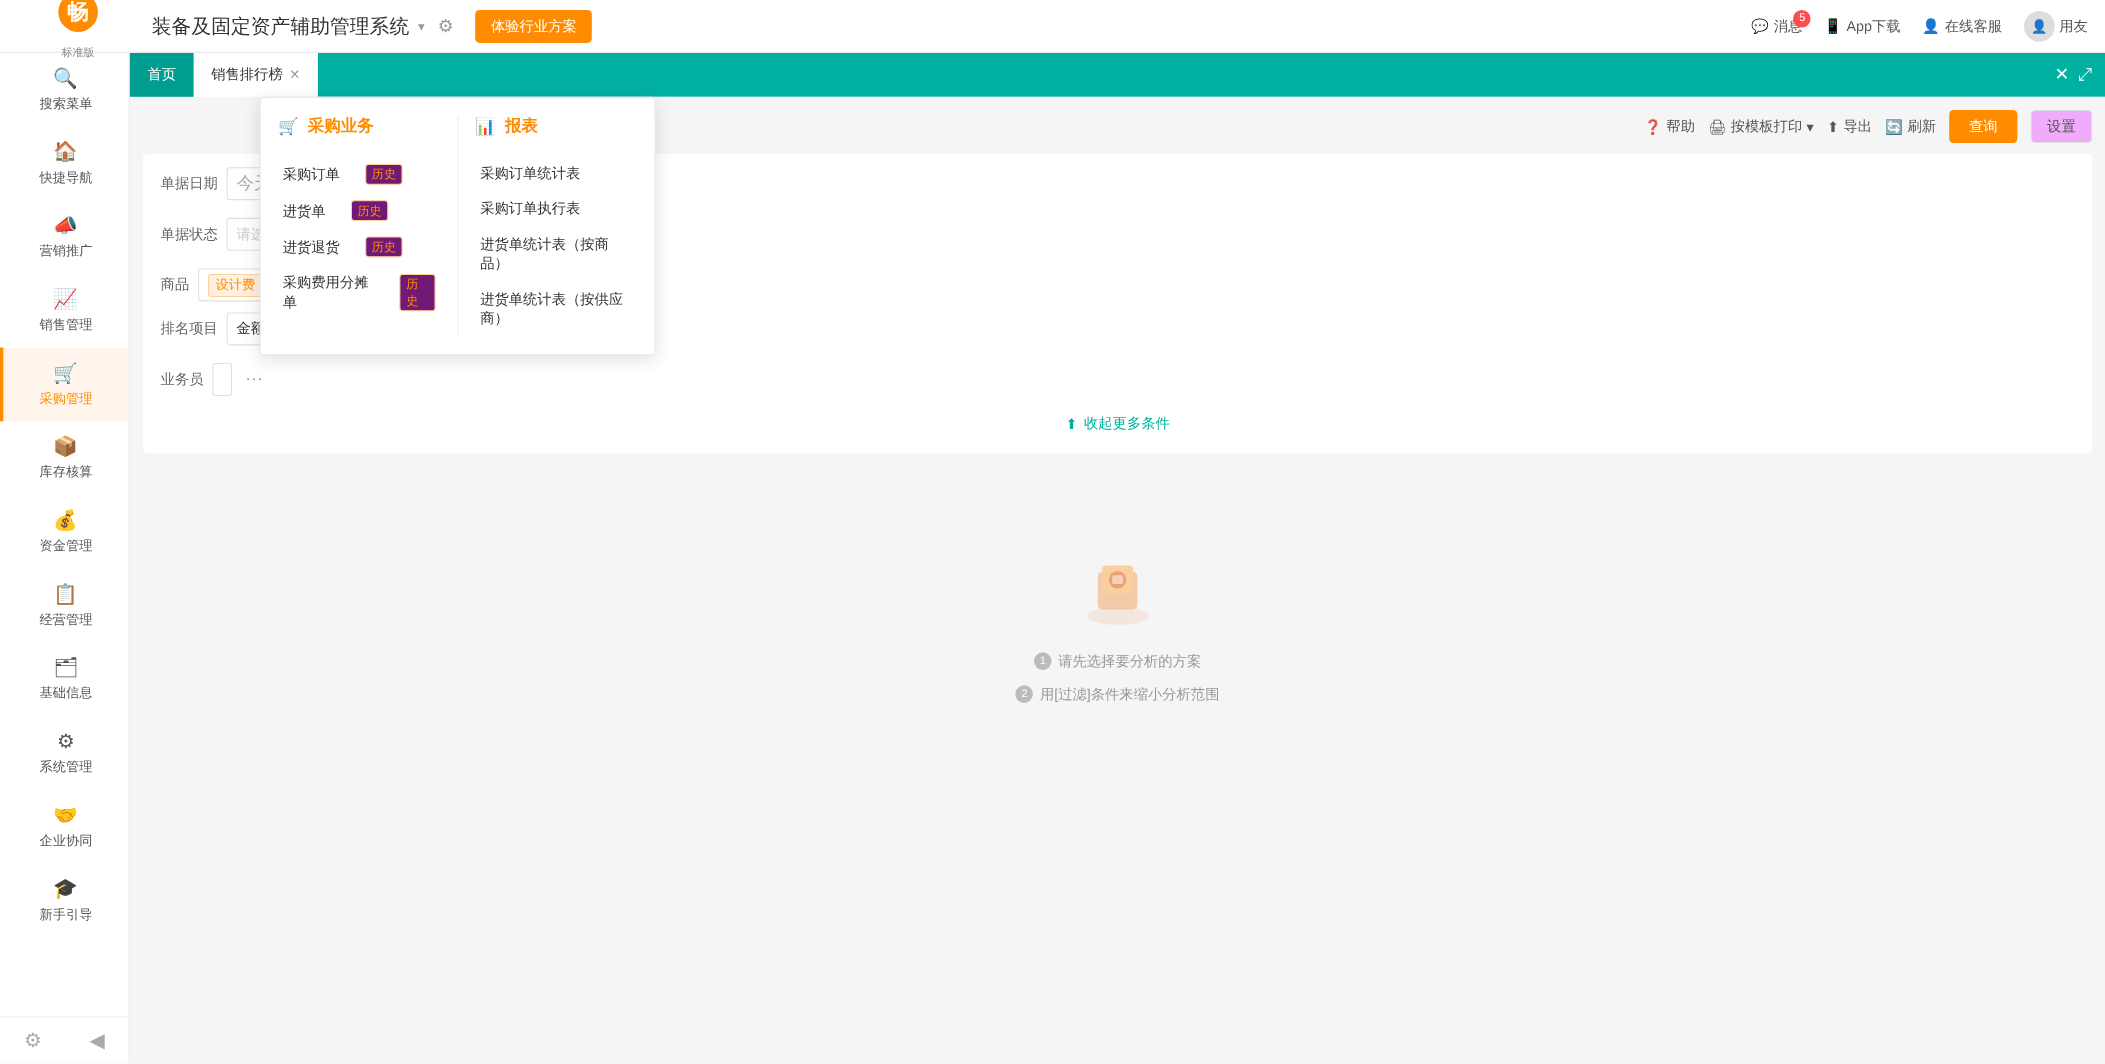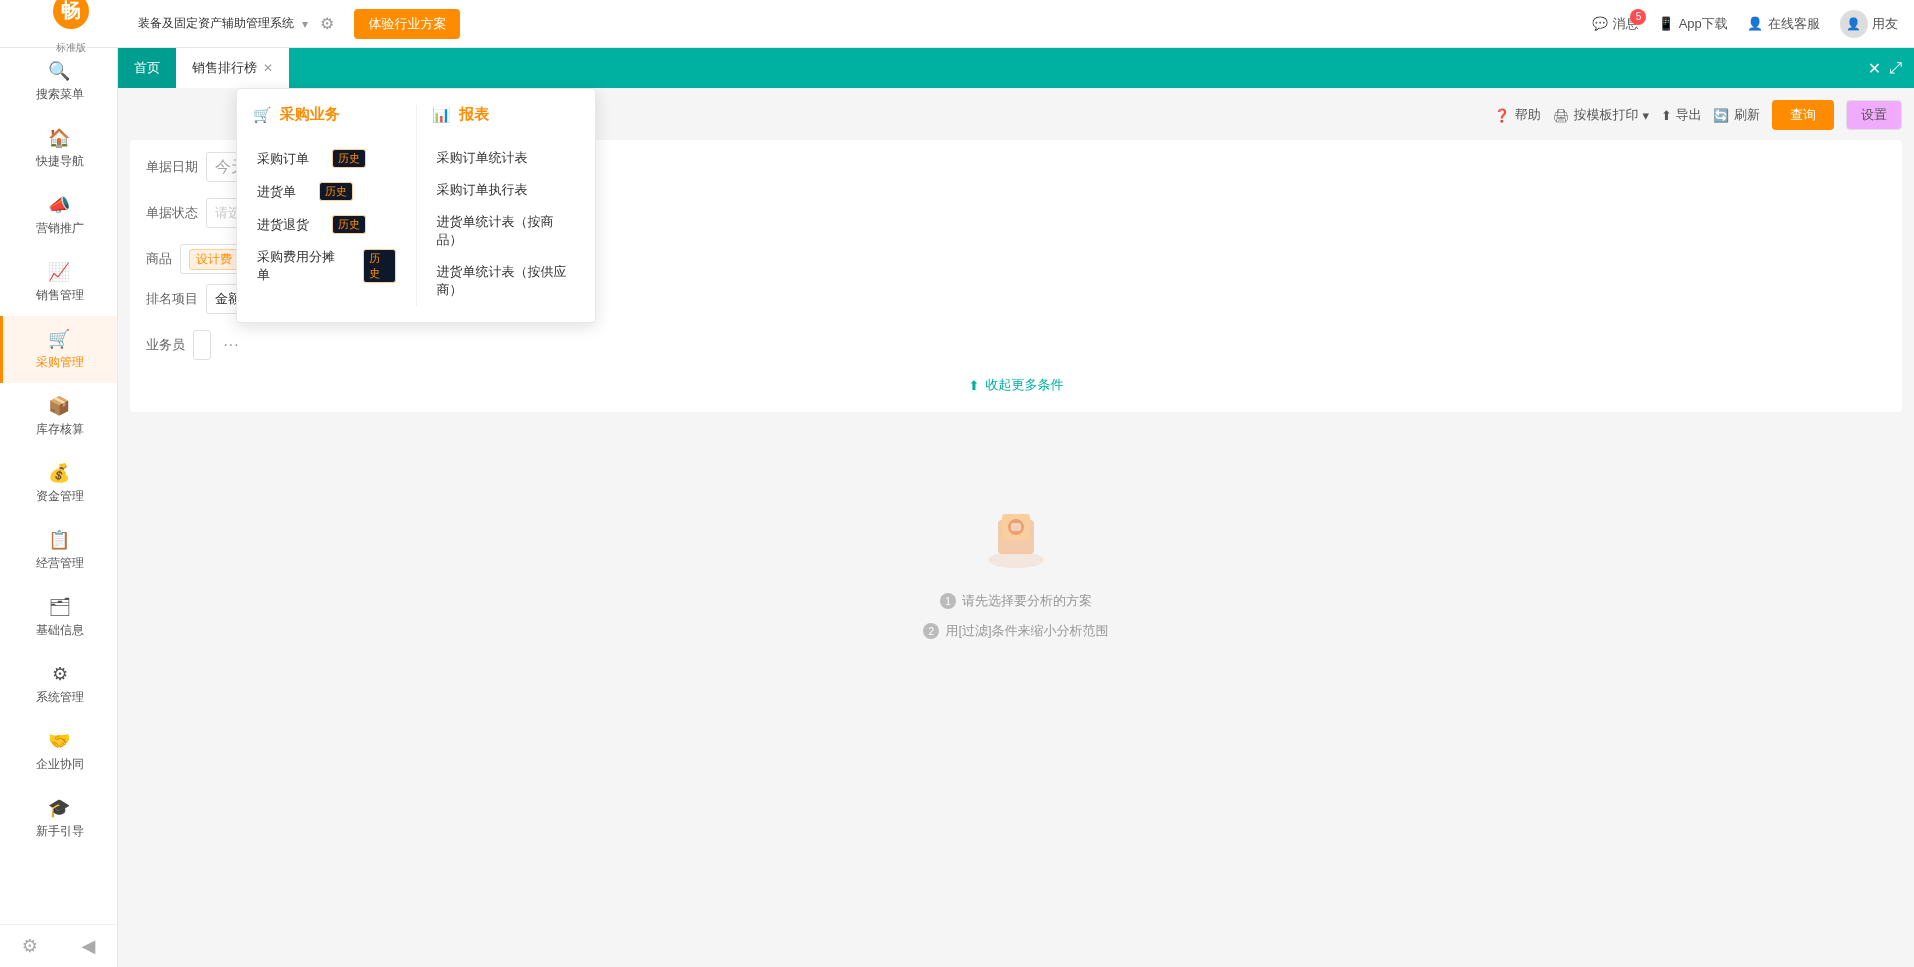--- a/index.html
+++ b/index.html
@@ -44,21 +44,21 @@
     .topbar-system {
       display: flex;
       align-items: center;
       flex: 1;
       font-size: 14px;
       color: #333;
       gap: 8px;
     }
     .topbar-system-name {
       color: #333;
-      font-size: 12px;
+      font-size: 18px;
     }
     .topbar-chevron {
       color: #999;
       font-size: 12px;
     }
     .topbar-gear {
       color: #999;
       font-size: 16px;
       cursor: pointer;
       margin-left: 4px;
@@ -402,21 +402,21 @@
       display: flex;
       align-items: center;
       gap: 23px;
       padding: 7px 4px;
       font-size: 13px;
       color: #333;
       cursor: pointer;
       border-radius: 3px;
     }
     .history-badge {
-      background: #0f172a;
+      background: #701a75;
       color: #ff8c00;
       border: 1px solid #ffd09a;
       border-radius: 3px;
       padding: 1px 5px;
       font-size: 11px;
     }
 
     
     .sidebar-bottom {
       margin-top: auto;

